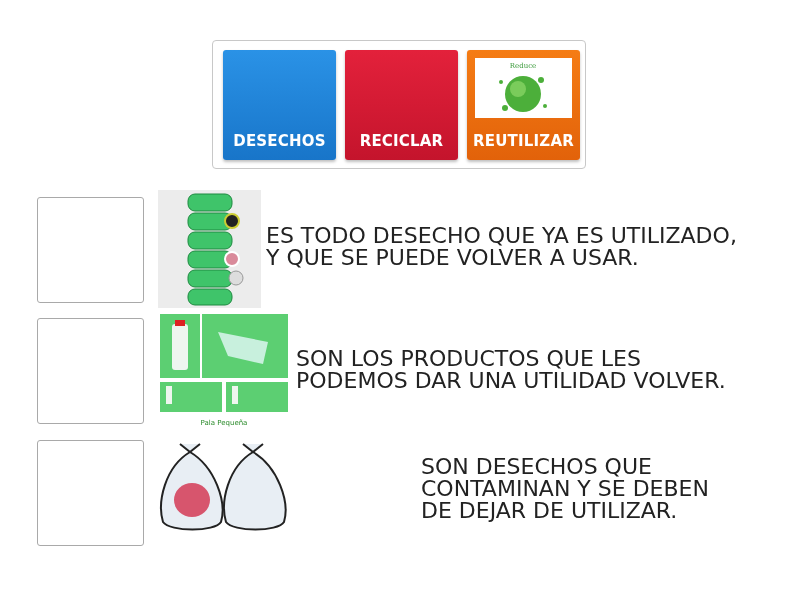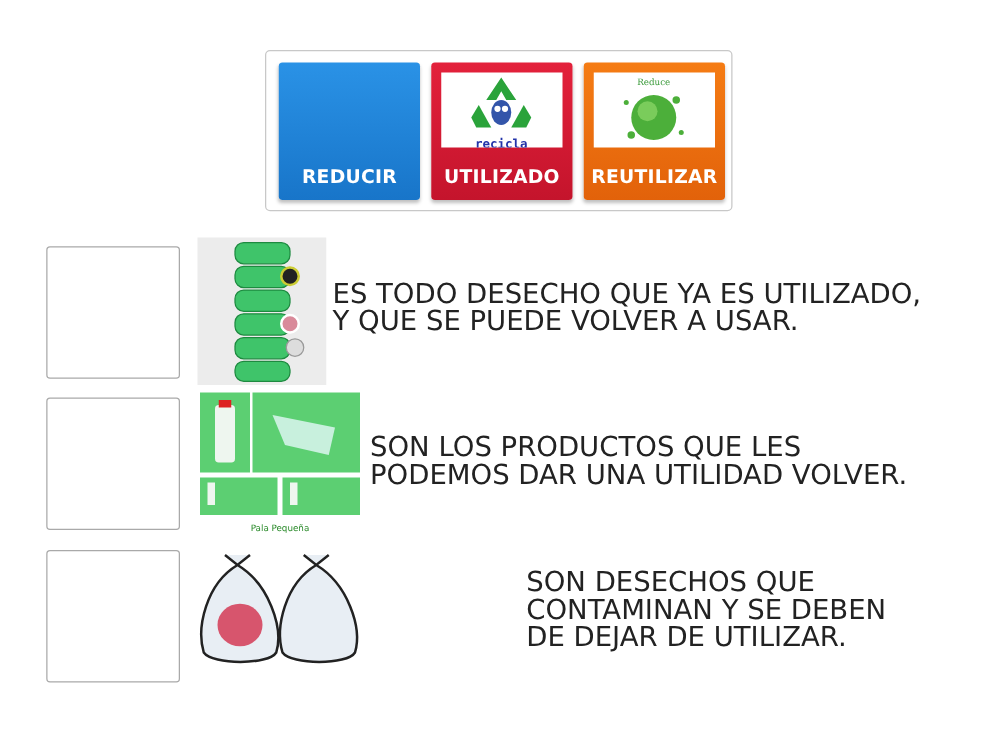--- a/index.html
+++ b/index.html
@@ -21,35 +21,24 @@
   .slot { position:absolute; left:37px; width:107px; height:106px; border:1px solid #a9a9a9;
           border-radius:3px; background:#fff; box-sizing:border-box; }
   .img { position:absolute; overflow:hidden; }
   .desc { position:absolute; font-size:22px; line-height:22px; color:#222; white-space:pre-line; }
 </style>
 </head>
 <body>
 
 <div class="tray">
   <div class="tile t-blue">
-    <div class="lbl">REDUCIR</div>
+    <div class="lbl">DESECHOS</div>
   </div>
   <div class="tile t-red">
-    <div class="pic">
-      <svg width="97" height="64" viewBox="0 0 97 64">
-        <path d="M48 4 L60 22 L52 22 L48 15 L44 22 L36 22 Z" fill="#2aa33a"></path>
-        <path d="M30 26 L40 44 L28 44 L24 36 Z" fill="#2aa33a"></path>
-        <path d="M66 26 L72 36 L68 44 L56 44 Z" fill="#2aa33a"></path>
-        <ellipse cx="48" cy="32" rx="8" ry="10" fill="#3355aa"></ellipse>
-        <circle cx="45" cy="29" r="2.5" fill="#fff"></circle>
-          <circle cx="51" cy="29" r="2.5" fill="#fff"></circle>
-        <text x="48" y="60" text-anchor="middle" font-family="DejaVu Sans Mono, monospace" font-size="10" font-weight="bold" fill="#2233aa">recicla</text>
-      </svg>
-    </div>
-    <div class="lbl">UTILIZADO</div>
+    <div class="lbl">RECICLAR</div>
   </div>
   <div class="tile t-orange">
     <div class="pic">
       <svg width="97" height="64" viewBox="0 0 97 64">
         <text x="48" y="10" text-anchor="middle" font-family="DejaVu Serif, serif" font-size="7" fill="#3a9a3a">Reduce</text>
         <circle cx="48" cy="36" r="18" fill="#4caf3a"></circle>
         <circle cx="43" cy="31" r="8" fill="#8fd86a" opacity="0.7"></circle>
         <circle cx="30" cy="50" r="3" fill="#4caf3a"></circle>
           <circle cx="66" cy="22" r="3" fill="#4caf3a"></circle>
         <circle cx="70" cy="48" r="2" fill="#4caf3a"></circle>

